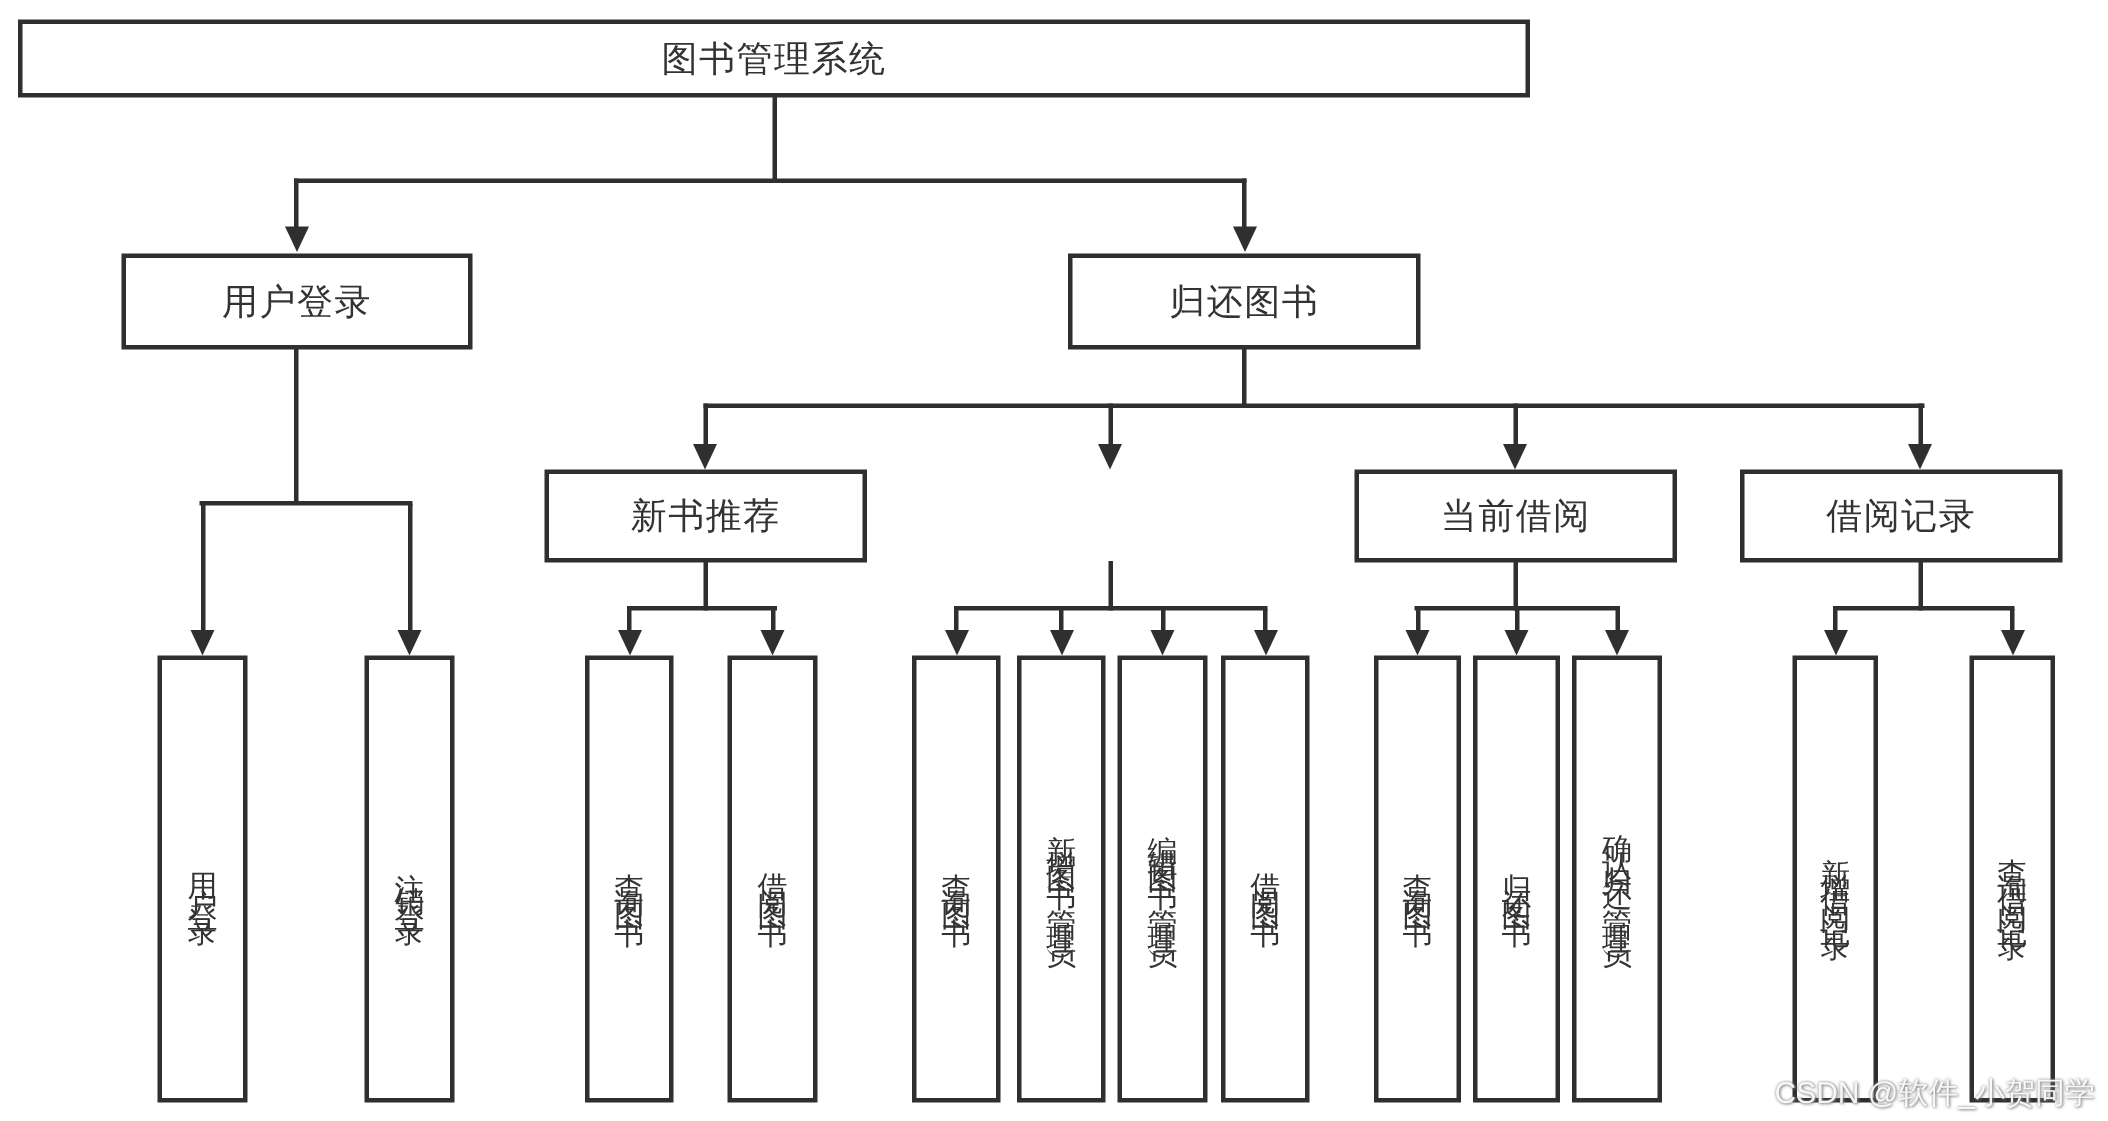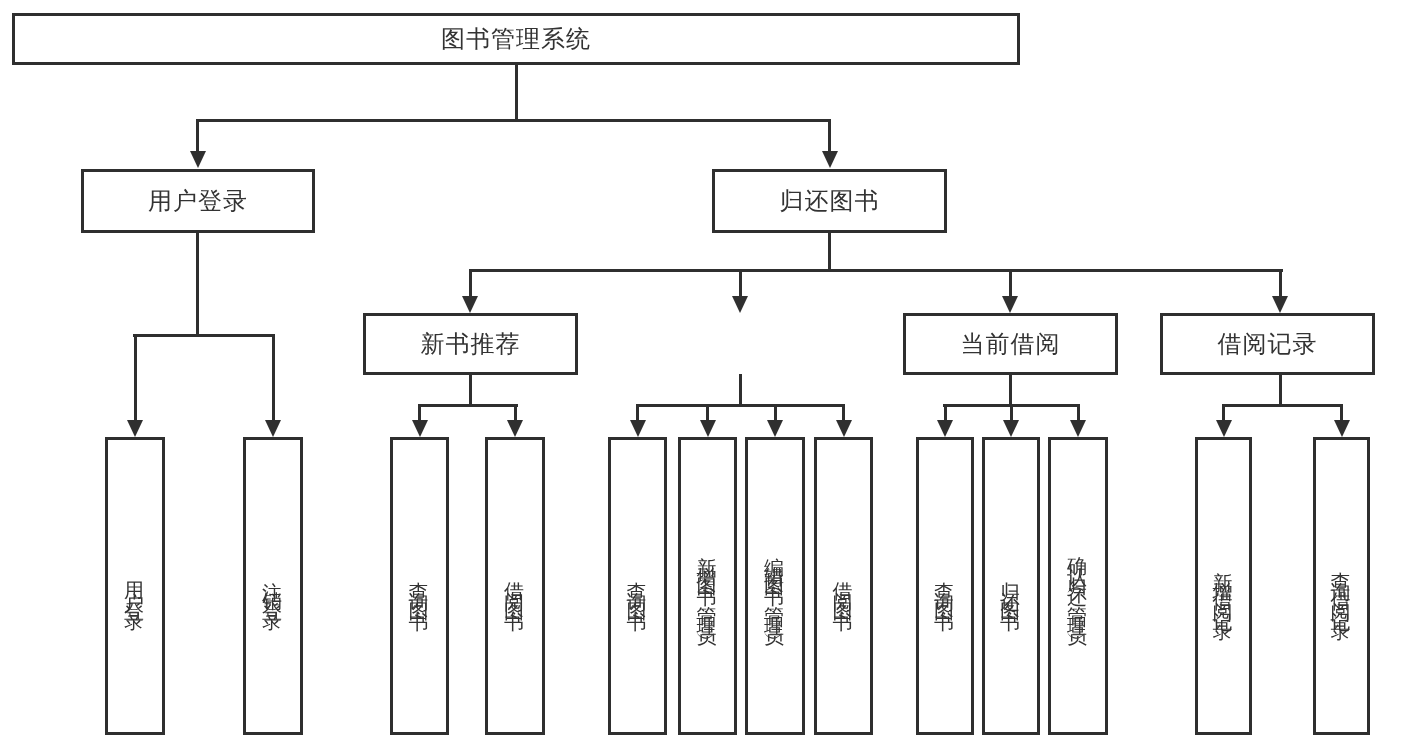--- a/index.html
+++ b/index.html
@@ -154,14 +154,15 @@
     <span>确认归还（管理员）</span>
   </div>
 
   <div class="vbox" style="left:1195px;top:437px;width:57px;height:298px;">
     <span>新增借阅记录</span>
   </div>
   <div class="vbox" style="left:1313px;top:437px;width:57px;height:298px;">
     <span>查询借阅记录</span>
   </div>
 
+  <div class="watermark">CSDN @软件_小贺同学</div>
 
 </div>
 
 </body></html>

